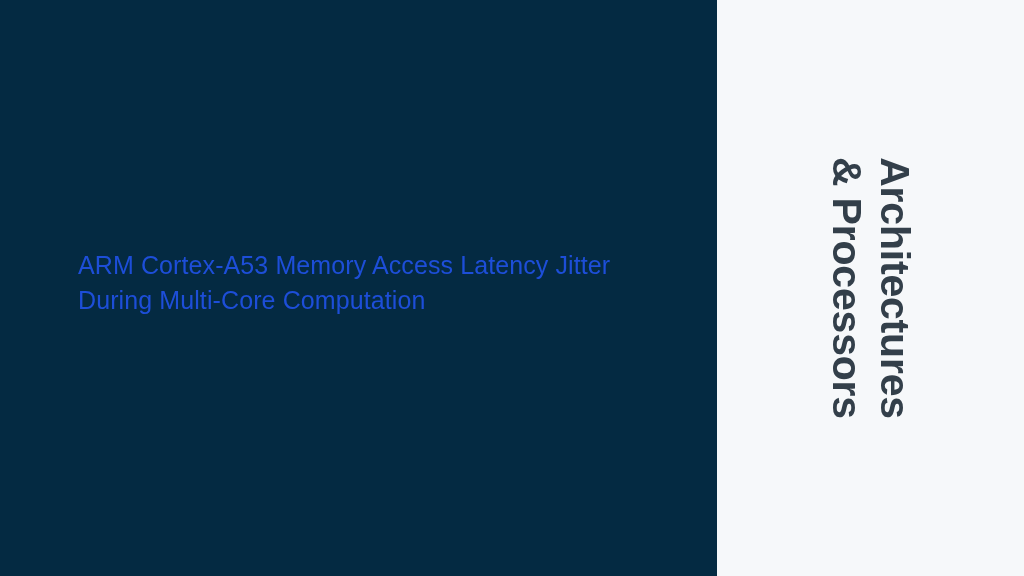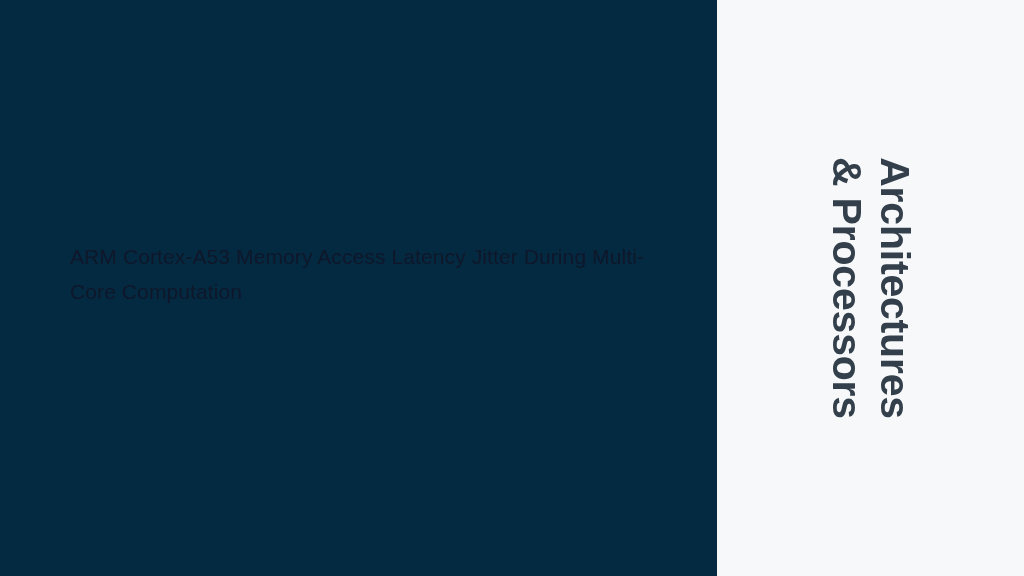--- a/index.html
+++ b/index.html
@@ -30,27 +30,27 @@
     height: 576px;
     background: #f6f8fa;
   }
   .title-block {
     position: absolute;
     left: 62px;
     top: 232px;
     width: 610px;
   }
   .slide-title {
-    margin: 8px;
+    margin: 16px;
     font-family: "Liberation Sans", sans-serif;
-    font-size: 21px;
+    font-size: 25px;
     font-weight: 400;
     line-height: 34.5px;
     letter-spacing: 0.1px;
-    color: #0f172a;
+    color: #1d4ed8;
     white-space: normal;
   }
   .vertical-wrap {
     position: absolute;
     left: 717px;
     top: 0;
     width: 307px;
     height: 576px;
     display: flex;
     align-items: center;

